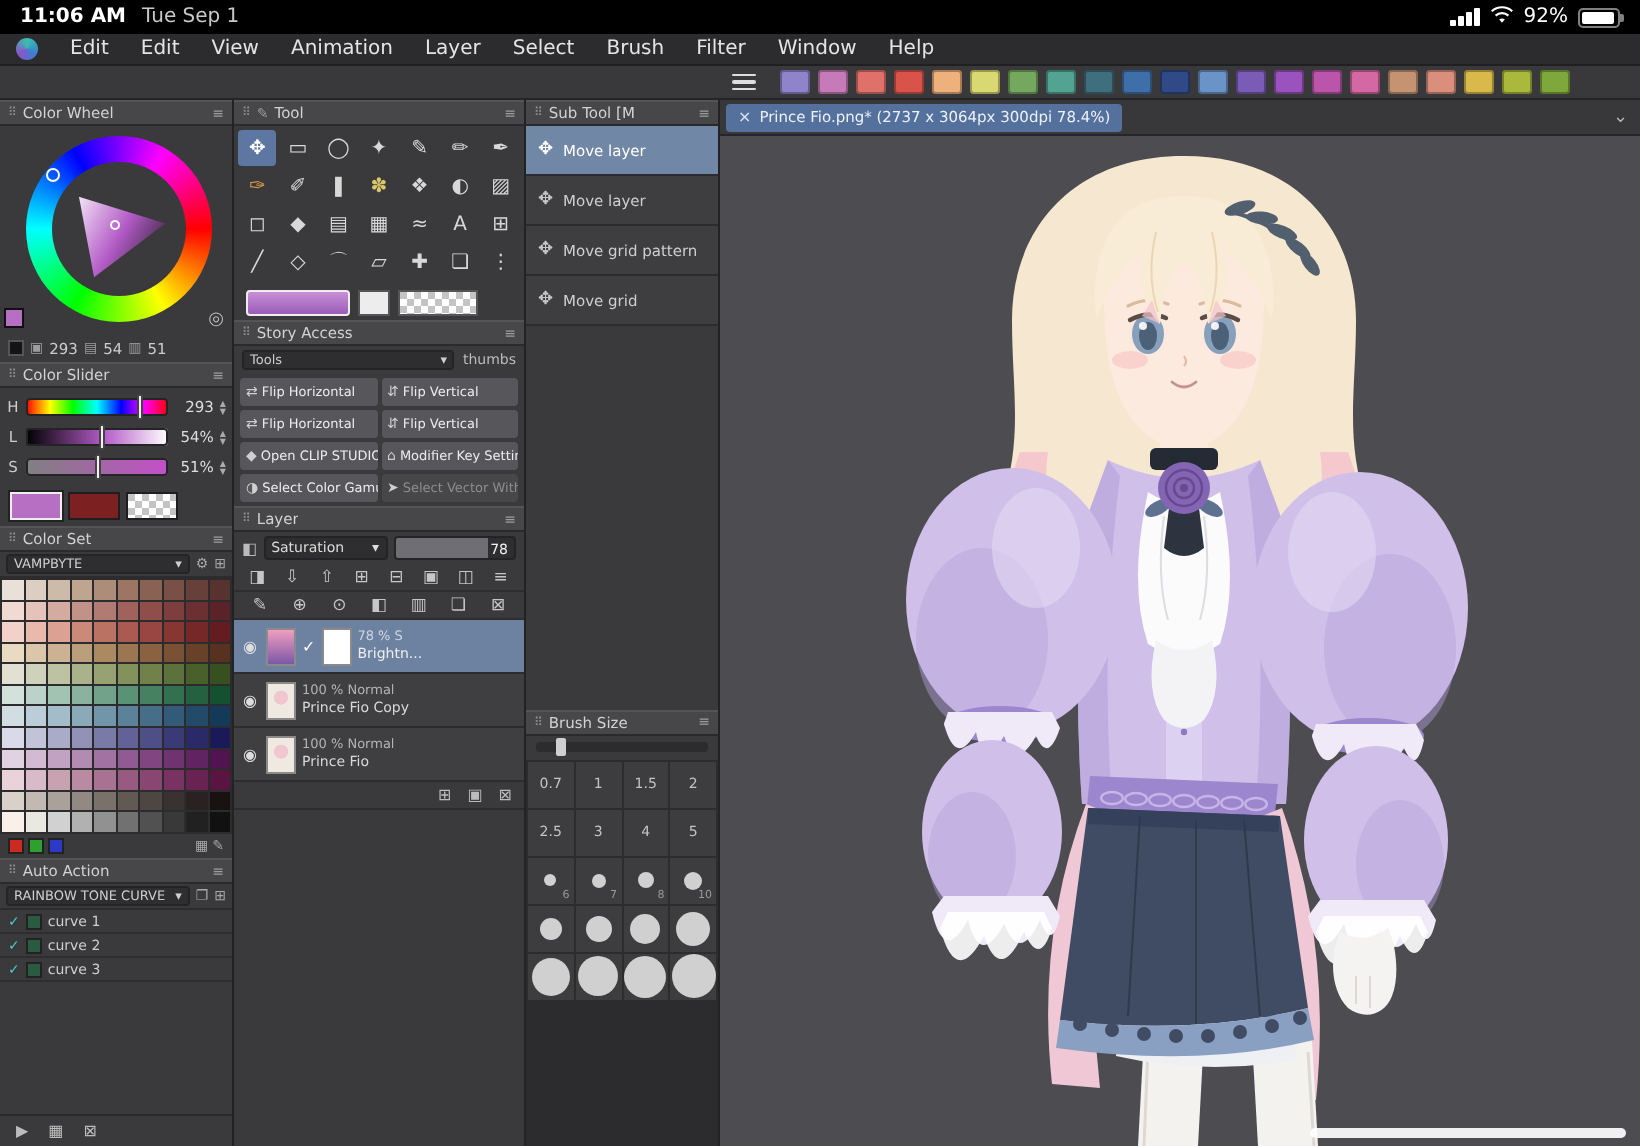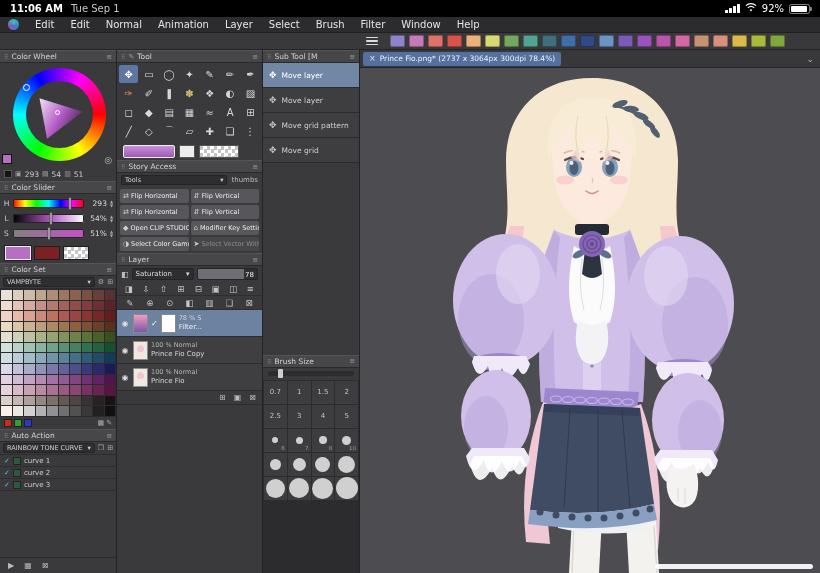--- a/index.html
+++ b/index.html
@@ -173,21 +173,21 @@
           <i></i>
         </span>
     </div>
   </div>
 
   <div class="menubar">
     <span class="logo"></span>
     <span id="menu-items" style="display:flex">
         <span class="menu-item">Edit</span>
         <span class="menu-item">Edit</span>
-        <span class="menu-item">Normal</span>
+        <span class="menu-item">View</span>
         <span class="menu-item">Animation</span>
         <span class="menu-item">Layer</span>
         <span class="menu-item">Select</span>
         <span class="menu-item">Brush</span>
         <span class="menu-item">Filter</span>
         <span class="menu-item">Window</span>
         <span class="menu-item">Help</span>
       </span>
   </div>
 
@@ -610,21 +610,21 @@
           <span class="lt-ic">⊠</span>
         </div>
       <div id="ly-rows">
           <div class="ly-row sel">
             <span class="ly-eye">◉</span>
             <span class="ly-thumb grad-thumb"></span>
             <span class="ly-chk">✓</span>
             <span class="ly-thumb white-thumb"></span>
             <div class="ly-tx">
               <div class="ly-l1">78 % S</div>
-              <div class="ly-l2">Filter...</div>
+              <div class="ly-l2">Brightn...</div>
             </div>
           </div>
           <div class="ly-row">
             <span class="ly-eye">◉</span>
             <span class="ly-thumb char-thumb"></span>
             <div class="ly-tx">
               <div class="ly-l1">100 % Normal</div>
               <div class="ly-l2">Prince Fio Copy</div>
             </div>
           </div>

